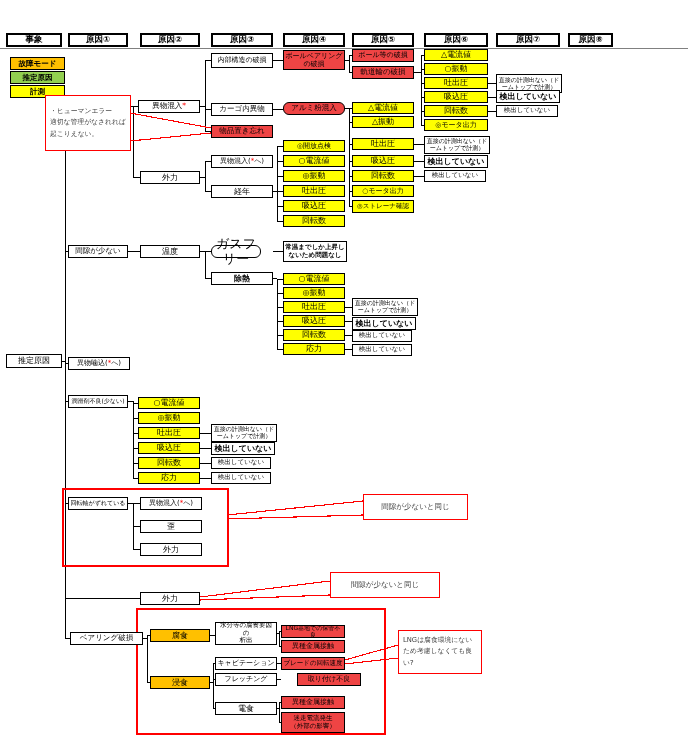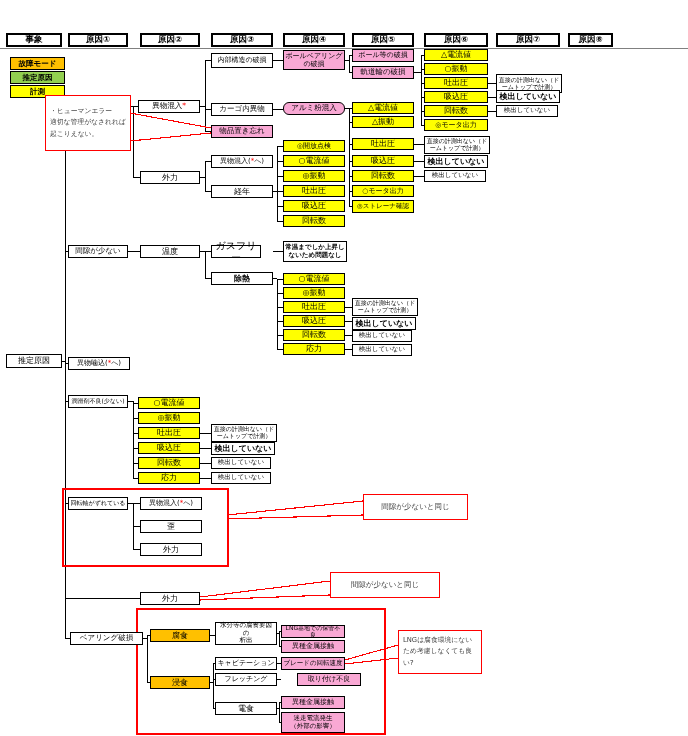--- a/index.html
+++ b/index.html
@@ -7,21 +7,21 @@
          font-family:"DejaVu Sans","Liberation Sans",sans-serif;color:#000;}
   #page-title{position:absolute;left:8px;top:4px;font-size:15px;font-weight:bold;letter-spacing:.5px;}
   #connector-layer{position:absolute;left:0;top:0;}
   .hdr{position:absolute;box-sizing:border-box;border:2px solid #000;background:#fff;
        display:flex;align-items:center;justify-content:center;font-size:8.5px;font-weight:bold;}
   .legend-box{position:absolute;box-sizing:border-box;border:1.5px solid #000;
        display:flex;align-items:center;justify-content:center;font-size:7.5px;font-weight:bold;}
   .node{position:absolute;box-sizing:border-box;display:flex;align-items:center;justify-content:center;
         text-align:center;line-height:1.15;white-space:pre-line;font-size:8px;padding:0 1px;}
   .st-w{background:#fff;border:1px solid #000;}
-  .st-g{background:#f9a8d4;border:1px solid #000;}
+  .st-g{background:#ef4444;border:1px solid #000;}
   .st-y{background:#ffff00;border:1px solid #000;}
   .st-o{background:#ffc000;border:1px solid #000;}
   .st-ns{background:#fff;border:1px solid #000;}
   .st-nb{background:#fff;border:1.5px solid #000;font-weight:bold;}
   .bold{font-weight:bold;}
   .star{color:#ff0000;}
   .ann{position:absolute;box-sizing:border-box;background:#fff;border:1.2px solid #ff0000;
        color:#404040;display:flex;align-items:center;line-height:1.7;white-space:pre-line;}
   .ann.left{justify-content:flex-start;text-align:left;padding:3px 4px;}
   .ann.center{justify-content:center;text-align:center;padding:12px 2px;}
@@ -203,21 +203,21 @@
       <div class="node st-w" style="left: 211px; top: 155px; width: 62px; height: 13px; font-size: 7px;">異物混入(<span class="star">*</span>へ)</div>
       <div class="node st-w" style="left: 211px; top: 185px; width: 62px; height: 13px;">経年</div>
       <div class="node st-y" style="left: 283px; top: 140px; width: 62px; height: 12px; font-size: 7px;">◎開放点検</div>
       <div class="node st-y" style="left: 283px; top: 155px; width: 62px; height: 12px;">○電流値</div>
       <div class="node st-y" style="left: 283px; top: 170px; width: 62px; height: 12px;">◎振動</div>
       <div class="node st-y" style="left: 283px; top: 185px; width: 62px; height: 12px;">吐出圧</div>
       <div class="node st-y" style="left: 283px; top: 200px; width: 62px; height: 12px;">吸込圧</div>
       <div class="node st-y" style="left: 283px; top: 215px; width: 62px; height: 12px;">回転数</div>
       <div class="node st-w" style="left: 68px; top: 245px; width: 60px; height: 13px; font-size: 7.5px;">間隙が少ない</div>
       <div class="node st-w" style="left: 140px; top: 245px; width: 60px; height: 13px;">温度</div>
-      <div class="node st-w" style="left: 211px; top: 245px; width: 50px; height: 13px; font-size: 10px;">ガスフリー</div>
+      <div class="node st-w" style="left: 211px; top: 245px; width: 50px; height: 13px; font-size: 13px; border-radius: 6px;">ガスフリー</div>
       <div class="node st-nb" style="left: 283px; top: 241px; width: 64px; height: 21px; font-size: 6.5px;">常温までしか上昇し
 ないため問題なし</div>
       <div class="node st-w bold" style="left: 211px; top: 272px; width: 62px; height: 13px;">除熱</div>
       <div class="node st-y" style="left: 283px; top: 273px; width: 62px; height: 12px;">○電流値</div>
       <div class="node st-y" style="left: 283px; top: 287px; width: 62px; height: 12px;">◎振動</div>
       <div class="node st-y" style="left: 283px; top: 301px; width: 62px; height: 12px;">吐出圧</div>
       <div class="node st-y" style="left: 283px; top: 315px; width: 62px; height: 12px;">吸込圧</div>
       <div class="node st-y" style="left: 283px; top: 329px; width: 62px; height: 12px;">回転数</div>
       <div class="node st-y" style="left: 283px; top: 343px; width: 62px; height: 12px;">応力</div>
       <div class="node st-ns" style="left: 352px; top: 298px; width: 66px; height: 18px; font-size: 6px;">直接の計測出ない（ドームトップで計測）</div>

